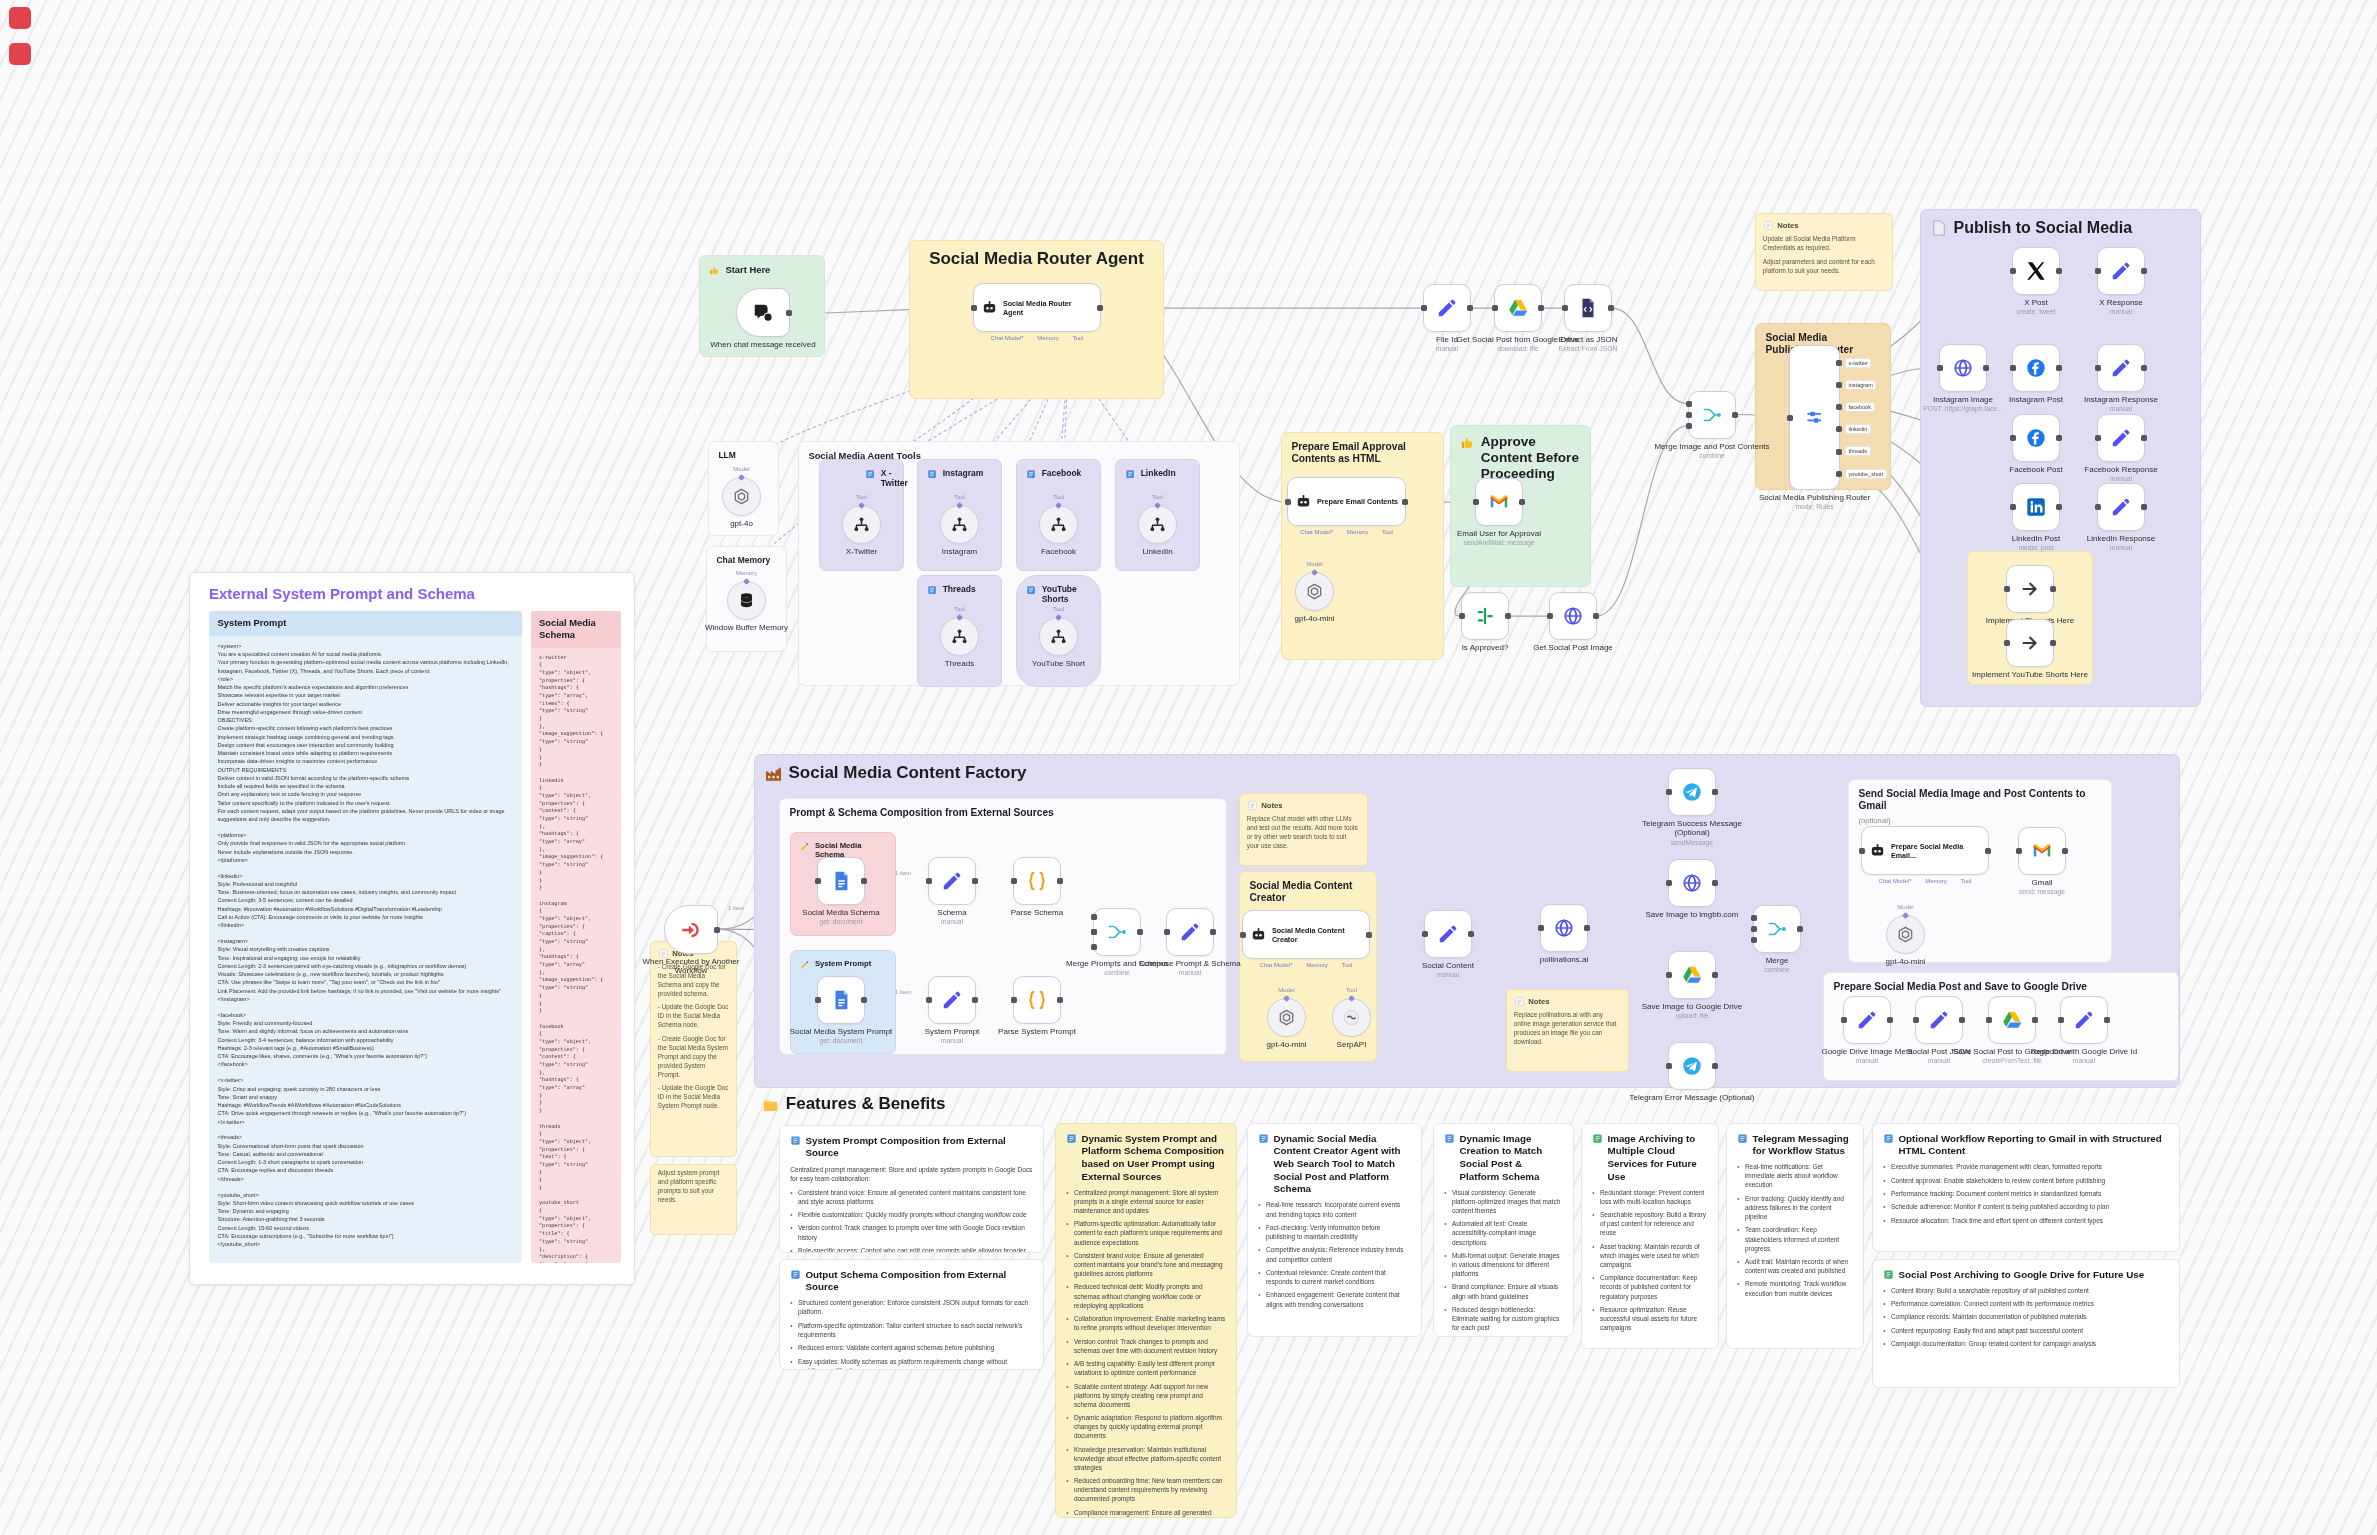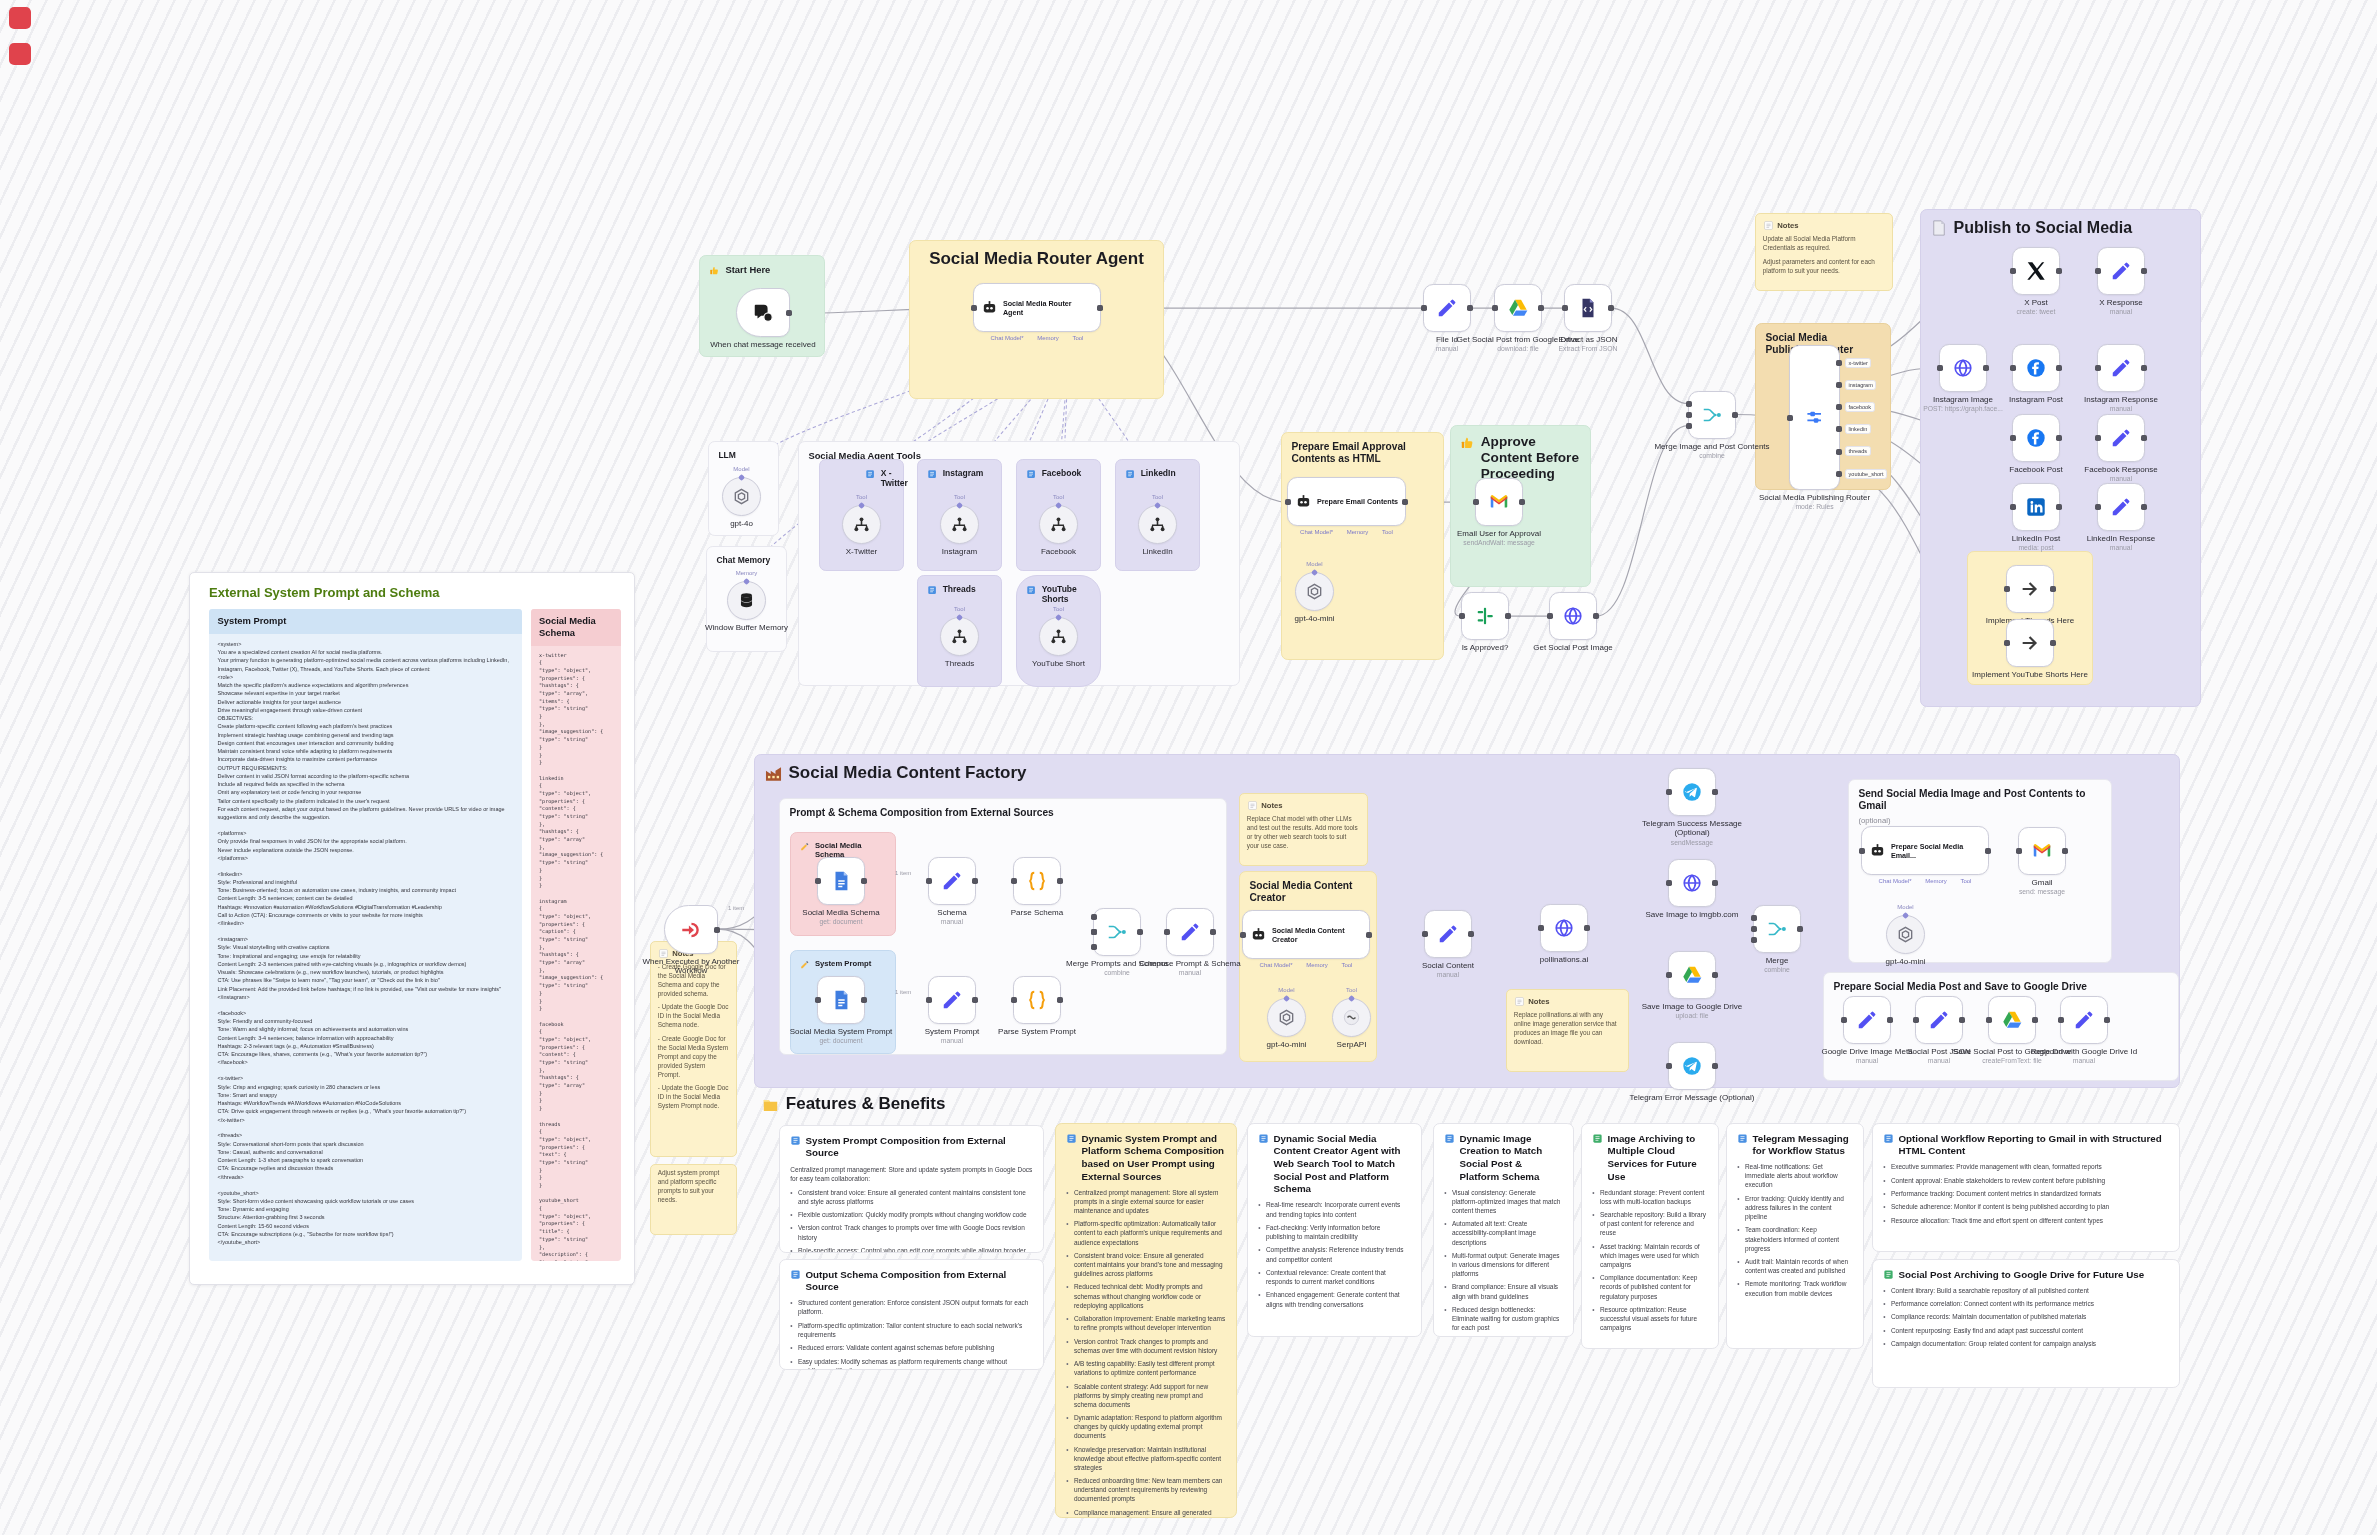--- a/index.html
+++ b/index.html
@@ -42,21 +42,21 @@
   .nlabel{width:128px;margin:2.6px 0 0 calc(50% - 64px);font-size:8px;line-height:1.2;color:#2c2c34}
   .nsub{width:128px;margin:0.9px 0 0 calc(50% - 64px);font-size:6.8px;line-height:1.2;color:#9b9ba6}
   .ntop{position:absolute;top:-11px;width:100%;text-align:center;font-size:6px;color:#8a88c0;z-index:5}
   .port{position:absolute;width:6px;height:6px;background:#55555f;border-radius:1.7px;z-index:5}
   .port.diam{width:5.1px;height:5.1px;background:#8d8bd6;transform:rotate(45deg)}
   .portlab{position:absolute;left:calc(100% + 6px);font-size:5.5px;color:#3c3c48;background:rgba(255,255,255,.92);
            padding:0.9px 2.6px;border-radius:2.6px;white-space:nowrap;border:0.9px solid #e3e3ec}
   .bports{display:flex;justify-content:center;gap:13.6px;margin-top:3.4px;font-size:6px;color:#7b79c9}
   .panel{position:absolute;background:#fff;border:0.9px solid #e1e1e8;border-radius:5.1px;z-index:2;
          box-shadow:0 0.9px 3.4px rgba(20,20,40,.06);box-sizing:border-box}
-  .ptitle{font-size:13px;font-weight:bold;color:#4d7c0f;padding:12px 0 8.5px 19px}
+  .ptitle{font-size:15px;font-weight:bold;color:#8b5cf6;padding:12px 0 8.5px 19px}
   .pcols{display:flex;gap:8.5px;padding:0 10.2px 0 19px;height:652px;overflow:hidden}
   .pcol{border-radius:3.4px;overflow:hidden;display:flex;flex-direction:column}
   .pcol.c1{width:313px;background:#e8f1fa}
   .pcol.c2{width:90px;background:#f9dde0}
   .phead{font-weight:bold;font-size:9.4px;padding:6.8px 8.5px;color:#17171c;line-height:1.25}
   .c1 .phead{background:#cfe3f5}
   .c2 .phead{background:#f5cdd1}
   .pbody{padding:6px 8.5px;font-size:5.5px;line-height:1.5;color:#34343c;overflow:hidden}
   .c2 .pbody{font-family:"DejaVu Sans Mono",monospace;font-size:5.1px}
   .pline{min-height:7.7px;word-break:break-word}

